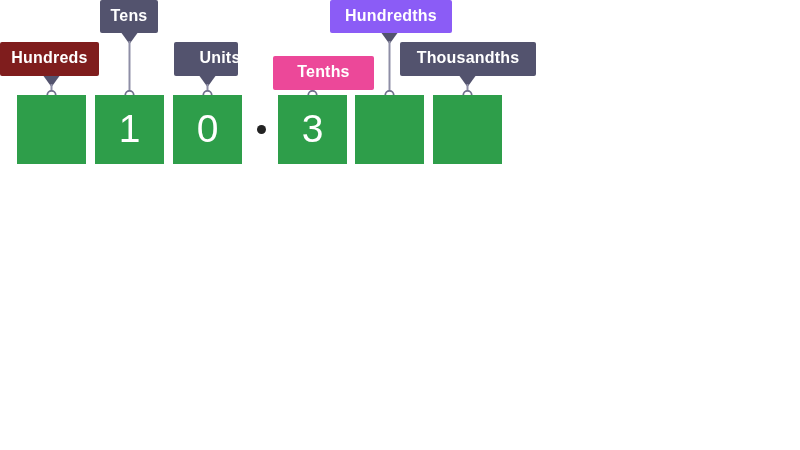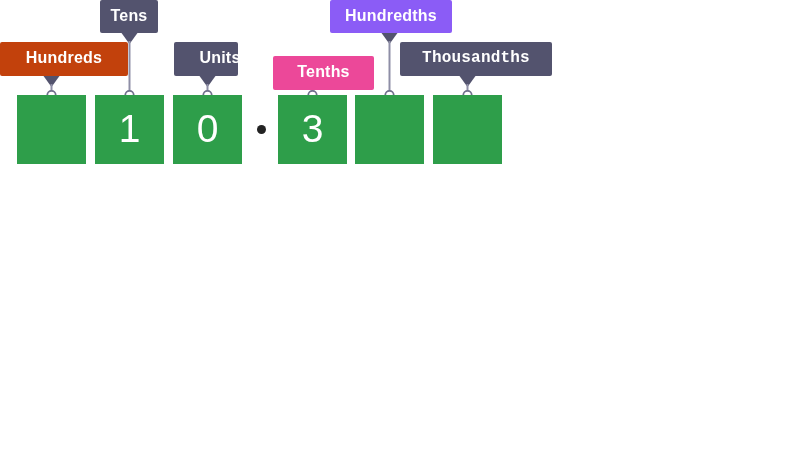--- a/index.html
+++ b/index.html
@@ -133,34 +133,34 @@
           <span class="digit"></span>
         </div>
         <div class="cell" style="left: 433px; top: 95px; width: 69px; height: 69px; background: rgb(46, 158, 74);">
           <span class="digit"></span>
         </div>
       </div>
 
     <div class="decimal-point" id="decimal-dot" style="left: 257px; top: 125px; width: 9px; height: 9px; background: rgb(35, 35, 35);"></div>
 
     <div id="labels">
-        <div class="label-box" style="left: 0px; top: 42px; width: 128px; height: 34px; background: #c2410c;">
+        <div class="label-box" style="left: 0px; top: 42px; width: 99px; height: 34px; background: #7f1d1d;">
           <span class="label-text">Hundreds</span>
         </div>
         <div class="label-box" style="left: 100px; top: 0px; width: 58px; height: 33px; background: rgb(83, 83, 110);">
           <span class="label-text">Tens</span>
         </div>
         <div class="label-box" style="left: 174px; top: 42px; width: 64px; height: 34px; background: rgb(83, 83, 110); padding-left: 28px;">
           <span class="label-text">Units</span>
         </div>
         <div class="label-box" style="left: 273px; top: 56px; width: 101px; height: 34px; background: #ec4899;">
           <span class="label-text">Tenths</span>
         </div>
         <div class="label-box" style="left: 330px; top: 0px; width: 122px; height: 33px; background: #8b5cf6;">
           <span class="label-text">Hundredths</span>
         </div>
-        <div class="label-box" style="left: 400px; top: 42px; width: 152px; height: 34px; background: rgb(83, 83, 110); font-family: Liberation Mono, monospace;">
+        <div class="label-box" style="left: 400px; top: 42px; width: 136px; height: 34px; background: rgb(83, 83, 110);">
           <span class="label-text">Thousandths</span>
         </div>
       </div>
 
   </div>
 </div>
 
 </body></html>

